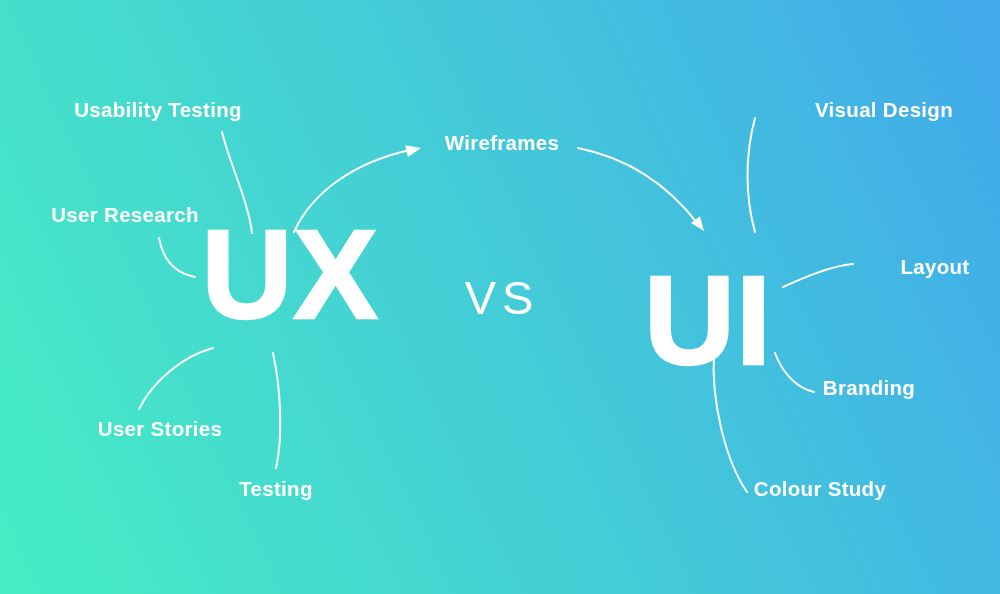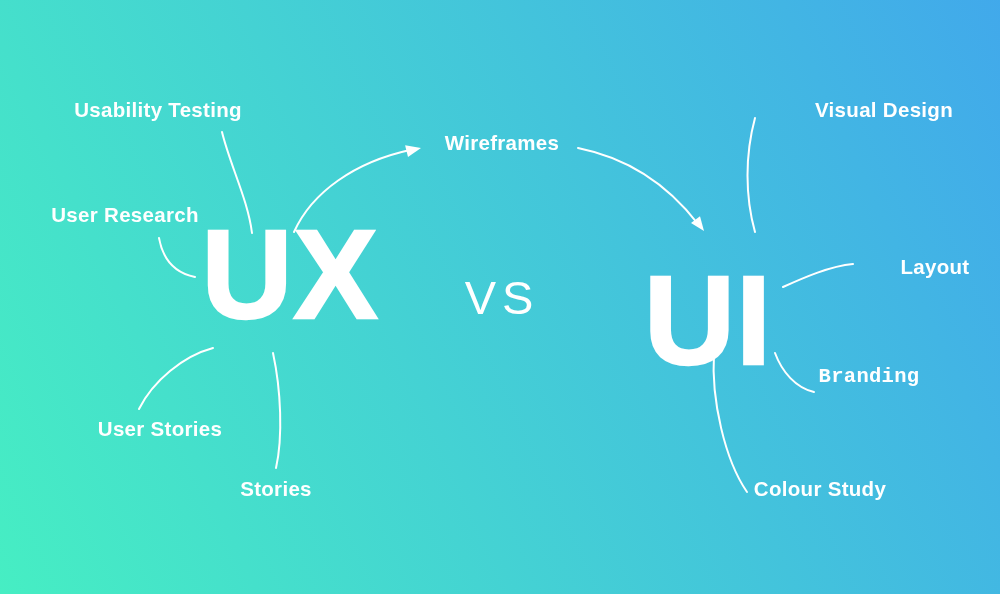--- a/index.html
+++ b/index.html
@@ -84,26 +84,26 @@
 
     <path class="connector" d="M 755 118 C 745 155 745 196 755 232" style="stroke: rgb(255, 255, 255);"></path>
     <path class="connector" d="M 783 287 C 803 278 830 266 853 264" style="stroke: rgb(255, 255, 255);"></path>
     <path class="connector" d="M 775 353 C 782 372 796 388 814 392" style="stroke: rgb(255, 255, 255);"></path>
     <path class="connector" d="M 714 353 C 711 400 725 460 747 492" style="stroke: rgb(255, 255, 255);"></path>
   </svg>
 
   <div class="label" style="left:158px; top:110px;">Usability Testing</div>
   <div class="label" style="left:125px; top:215px;">User Research</div>
   <div class="label" style="left:160px; top:429px;">User Stories</div>
-  <div class="label" style="left:276px; top:489px;">Stories</div>
+  <div class="label" style="left:276px; top:489px;">Testing</div>
 
   <div class="label" style="left:502px; top:143px;">Wireframes</div>
 
   <div class="label" style="left:884px; top:110px;">Visual Design</div>
   <div class="label" style="left:896px; top:267px;margin-left:39px;">Layout</div>
-  <div class="label" style="left:869px; top:376px;font-family:Liberation Mono, monospace;">Branding</div>
+  <div class="label" style="left:869px; top:388px;">Branding</div>
   <div class="label" style="left:820px; top:489px;">Colour Study</div>
 
   <div class="term" style="left:290px; top:278px;">UX</div>
   <div class="vs" style="left:502px; top:298px;">VS</div>
   <div class="term" style="left:708px; top:295px;margin-top:29px;">UI</div>
 
 </div>
 
 </body></html>

